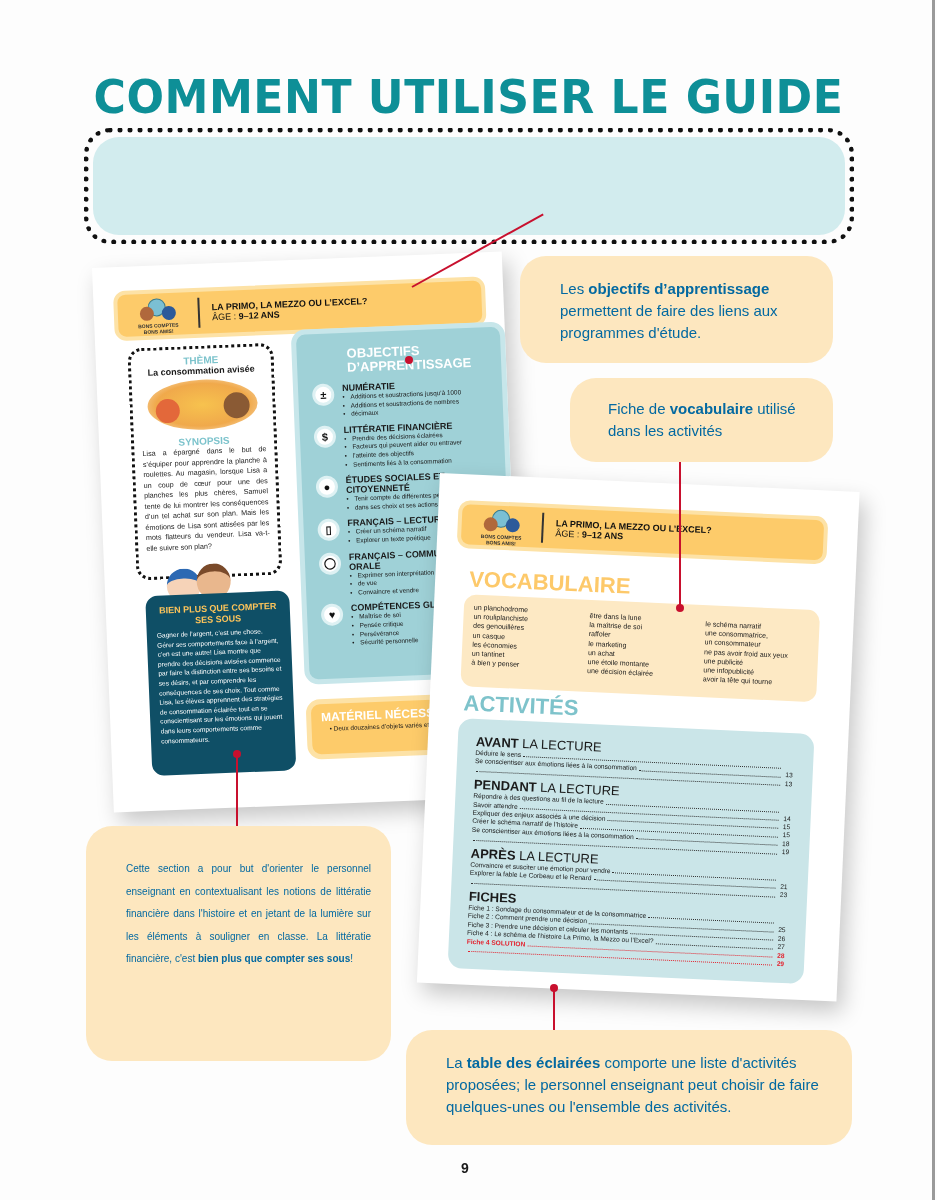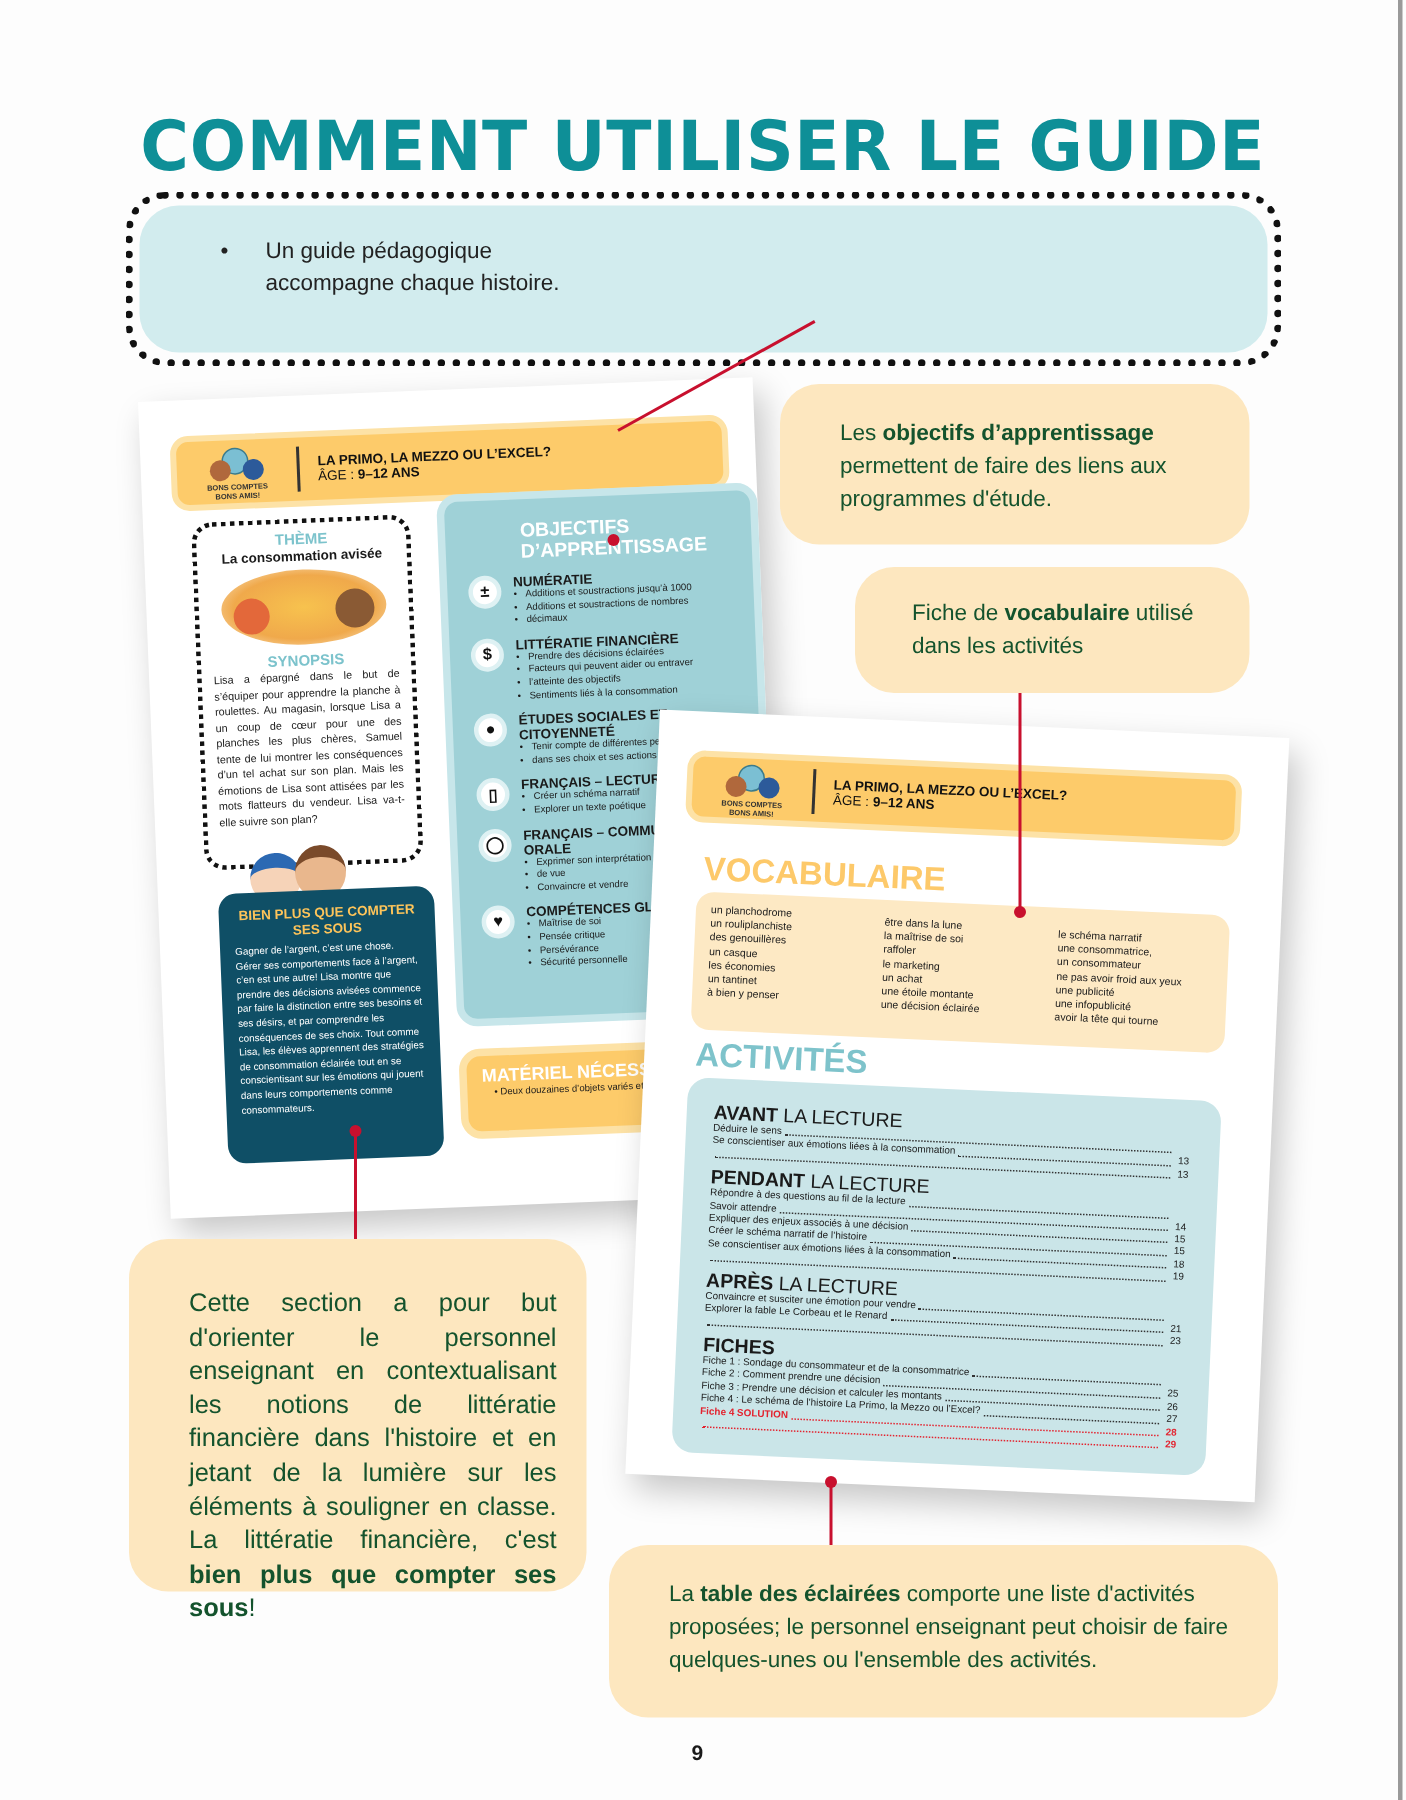--- a/index.html
+++ b/index.html
@@ -111,43 +111,40 @@
   .sec-h { font-size: 13px; margin-top: 3px; }
   .sec-h b { font-weight: 900; }
   .toc-row { display: flex; font-size: 6.6px; line-height: 8.4px; }
   .toc-row .l { white-space: nowrap; }
   .toc-row .d { flex: 1; border-bottom: 1px dotted #333; margin: 0 2px 2px; }
   .toc-row .n { width: 10px; text-align: right; }
   .toc-row.red { color: #e3232f; font-weight: bold; }
   .toc-row.red .d { border-color: #e3232f; }
 
   
-  .callout { position: absolute; background: #fde7bf; border-radius: 26px; color: #14532d; font-size: 15px; line-height: 22px; }
+  .callout { position: absolute; background: #fde7bf; border-radius: 26px; color: #0369a1; font-size: 15px; line-height: 22px; }
   .co-obj { left: 520px; top: 256px; width: 313px; height: 107px; padding: 22px 20px 0 40px; }
   .co-voc { left: 570px; top: 378px; width: 263px; height: 84px; padding: 20px 20px 0 38px; }
-  .co-sec { left: 86px; top: 826px; width: 305px; height: 235px; padding: 32px 20px 0 40px; font-size: 17px; line-height: 22.6px; text-align: justify; }
+  .co-sec { left: 86px; top: 826px; width: 305px; height: 235px; padding: 32px 20px 0 40px; font-size: 10px; line-height: 22.6px; text-align: justify; }
   .co-toc { left: 406px; top: 1030px; width: 446px; height: 115px; padding: 22px 20px 0 40px; }
 
   .line { position: absolute; background: #c8102e; }
   .dot { position: absolute; width: 8px; height: 8px; border-radius: 50%; background: #c8102e; }
 
   .page-num { position: absolute; left: 461px; top: 1160px; font-weight: bold; font-size: 14px; }
 </style>
 </head>
 <body>
 
 <div class="edge-line"></div>
 
 <h1 class="title">COMMENT UTILISER LE GUIDE</h1>
 
 <div class="intro">
   <div class="intro-inner">
-    <ul class="intro-col1">
-        <li>Un guide pédagogique accompagne chaque histoire.</li>
-      </ul>
   </div>
 </div>
 
 <div class="page page-left">
   <div class="hdr" style="left:20px;top:24px;width:372px;height:50px;">
     <div class="logo">
       <div class="globe"></div>
         <div class="kid1"></div>
         <div class="kid2"></div>
       <div class="txt">BONS COMPTES BONS AMIS!</div>

